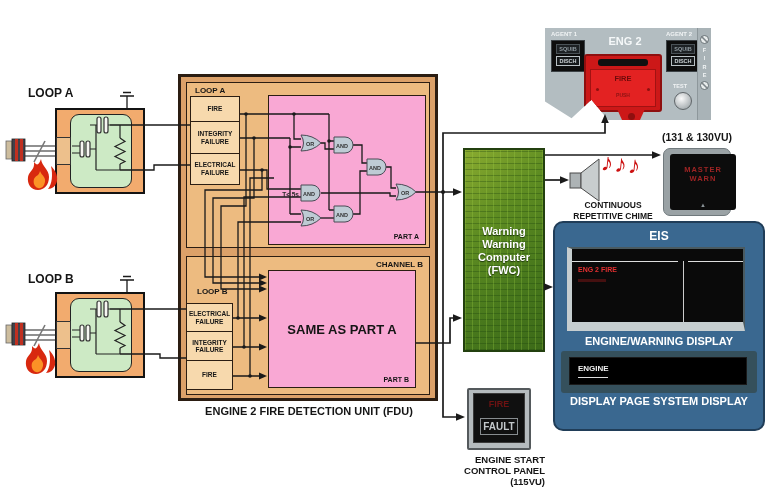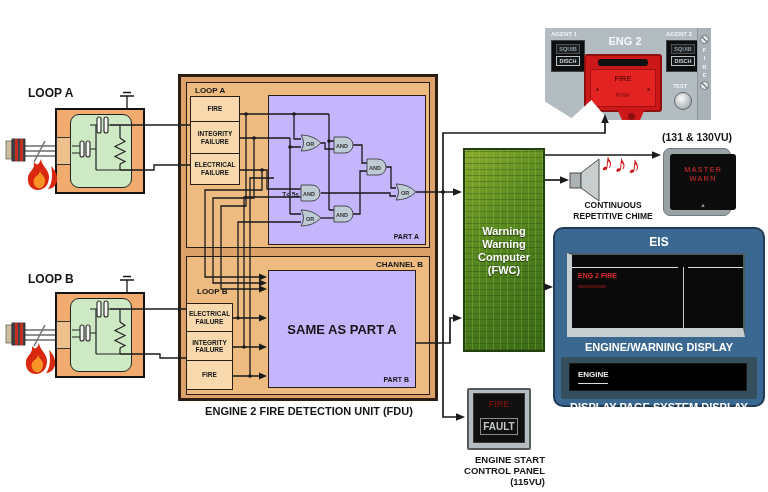--- a/index.html
+++ b/index.html
@@ -9,21 +9,21 @@
   .abs{position:absolute}
   .b{font-weight:700;color:#151515}
   .ctr{display:flex;align-items:center;justify-content:center;text-align:center}
   
   .loopbox{background:#f2ab6e;border:2.5px solid #131313}
   .sensor{background:#cdeac5;border:1.6px solid #222;border-radius:9px}
   .conn{background:#edc08c;border:1.2px solid #333}
   
   .fdu{background:#dca169;border:3px solid #2b1d12}
   .chan{background:#edbb80;border:1.5px solid #2b1d12}
-  .part{background:#c4b5fd;border:1.5px solid #2b1d12}
+  .part{background:#f9a8d4;border:1.5px solid #2b1d12}
   .rows{background:#f7d9ad;border:1.4px solid #2b1d12;display:flex;flex-direction:column}
   .rows>div{border-bottom:1.3px solid #2b1d12;display:flex;align-items:center;justify-content:center;
     text-align:center;font-size:6.5px;font-weight:700;line-height:1.12;padding:0 2px;color:#151515}
   .rows>div:last-child{border-bottom:none}
   .tag{font-size:8px;font-weight:700;color:#151515}
   
   .fwc{border:2px solid #23400f;
     background:
       repeating-linear-gradient(90deg, rgba(160,210,70,.28) 0 1px, transparent 1px 7px),
       repeating-linear-gradient(0deg, rgba(25,65,12,.32) 0 1px, transparent 1px 6px),
@@ -153,21 +153,21 @@
       <div class="abs" style="left:0;right:0;bottom:2px;text-align:center;font-size:6px;color:#8a9397">▲</div>
     </div>
   </div>
 
   <div class="abs" style="left:601px;top:151px;width:70px;font-size:25px;color:#cc1111;font-weight:700;transform:rotate(6deg);letter-spacing:1px">♪♪♪</div>
   <div class="abs b" style="left:558px;top:200px;width:110px;text-align:center;font-size:8.5px;line-height:1.25">
     <div>CONTINUOUS</div>
     <div>REPETITIVE CHIME</div>
   </div>
 
-  <div class="abs eis" style="left:553px;top:227px;width:212px;height:180px">
+  <div class="abs eis" style="left:553px;top:221px;width:212px;height:210px">
     <div class="wcap" style="margin-top:6px;font-size:12px">EIS</div>
     <div class="abs screen1" style="left:12px;top:24px;width:178px;height:84px">
       <div class="abs" style="left:0;top:12px;width:62%;height:1px;background:#ddd"></div>
       <div class="abs" style="left:68%;top:12px;width:32%;height:1px;background:#ddd"></div>
       <div class="abs" style="left:65%;top:12px;width:1px;height:calc(100% - 12px);background:#ccc"></div>
       <div class="abs" style="left:6px;top:17px;font-size:7px;font-weight:700;color:#e53030">ENG 2 FIRE</div>
       <div class="abs" style="left:6px;top:30px;width:28px;height:3px;background:#451010"></div>
     </div>
     <div class="abs wcap" style="left:0;width:100%;top:112px">ENGINE/WARNING DISPLAY</div>
     <div class="abs" style="left:6px;top:128px;width:196px;height:42px;background:#35505c;border-radius:3px"></div>

